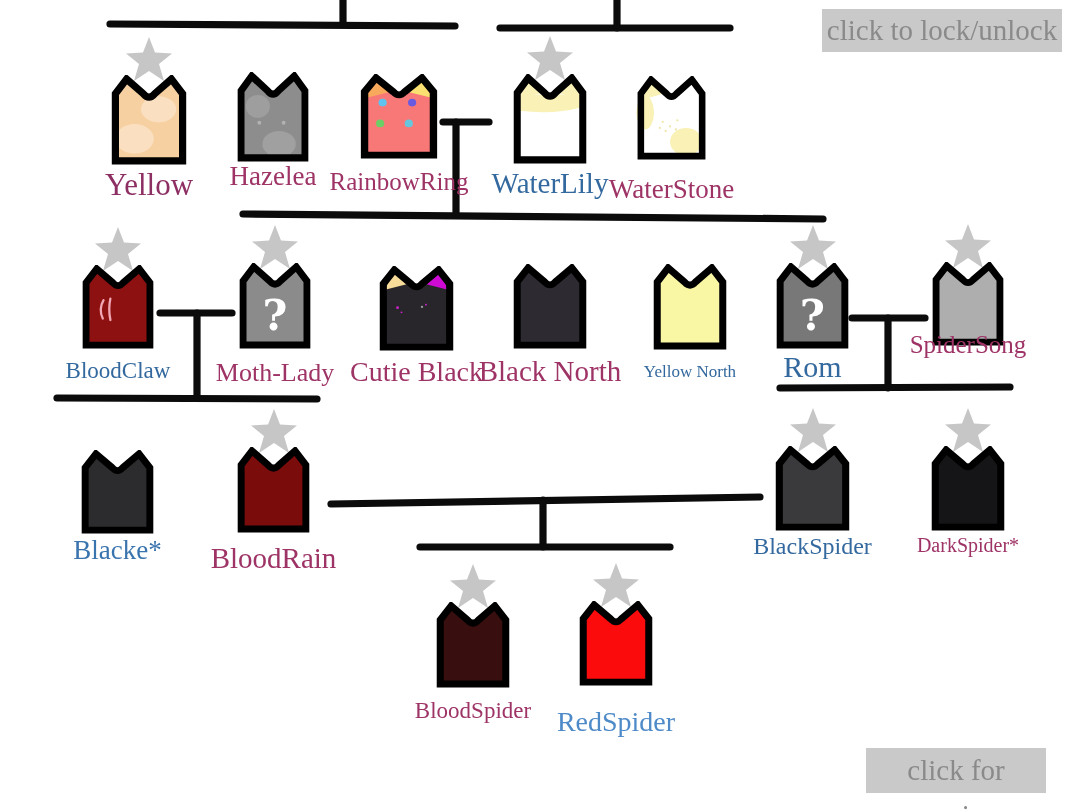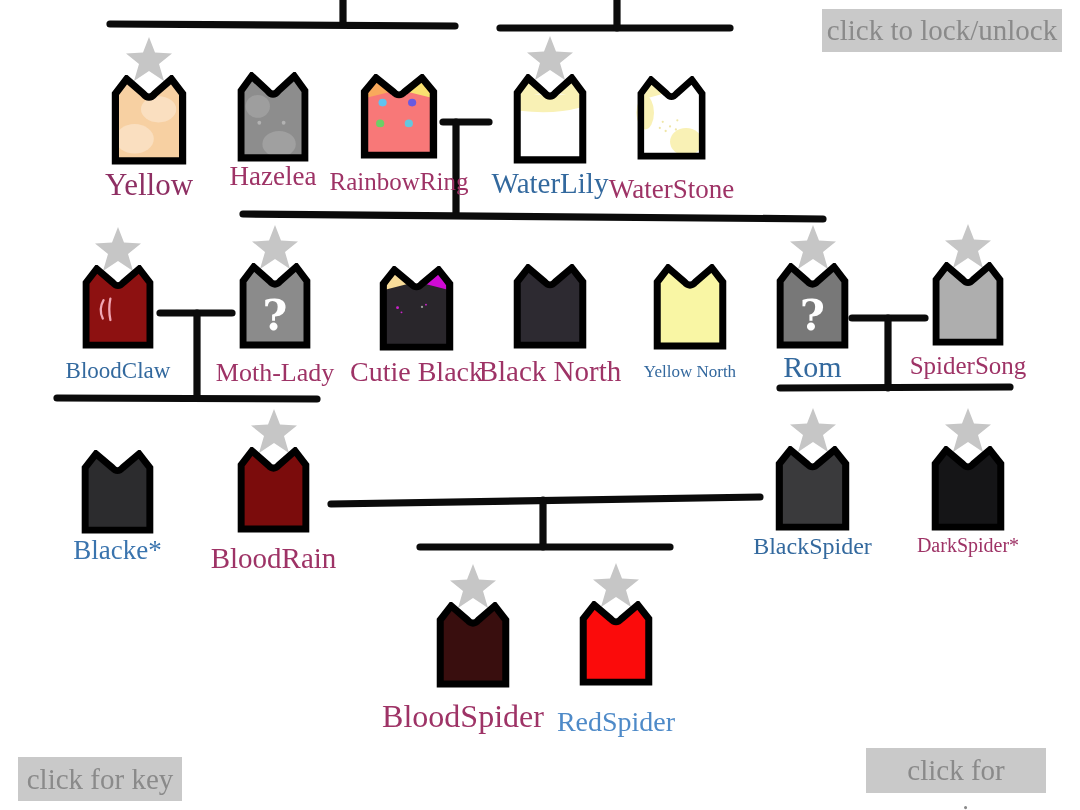--- a/index.html
+++ b/index.html
@@ -175,21 +175,21 @@
       <div class="cat-label" style="left: 812.5px; top: 350px; color: rgb(51, 105, 158); font-size: 30px;">Rom</div>
       <div class="cat" style="left: 930px; top: 262px; width: 76px; height: 84px;">
         <svg class="star" width="47" height="45" viewBox="0 0 47 45">
           <polygon points="23.5,0 29.5,15.5 46.5,16.5 33.5,27 38.5,44 23.5,34 8.5,44 13.5,27 0.5,16.5 17.5,15.5" fill="#c6c6c6"></polygon>
         </svg>
         <svg class="head" width="76" height="84" viewBox="0 0 100 110" preserveAspectRatio="none">
           <path d="M8,105 L8,23 L22,5 L43,23 Q50,31 57,23 L78,5 L92,23 L92,105 Z" fill="#aeaeae"></path>
           <path d="M8,105 L8,23 L22,5 L43,23 Q50,31 57,23 L78,5 L92,23 L92,105 Z" fill="none" stroke="#000000" stroke-width="9"></path>
         </svg>
       </div>
-      <div class="cat-label" style="left: 968px; top: 352px; color: rgb(158, 51, 102); font-size: 25px;">SpiderSong</div>
+      <div class="cat-label" style="left: 968px; top: 331px; color: rgb(158, 51, 102); font-size: 25px;">SpiderSong</div>
       <div class="cat" style="left: 79px; top: 450px; width: 77px; height: 84px;">
         <svg class="head" width="77" height="84" viewBox="0 0 100 110" preserveAspectRatio="none">
           <path d="M8,105 L8,23 L22,5 L43,23 Q50,31 57,23 L78,5 L92,23 L92,105 Z" fill="#2c2c2e"></path>
           <path d="M8,105 L8,23 L22,5 L43,23 Q50,31 57,23 L78,5 L92,23 L92,105 Z" fill="none" stroke="#000000" stroke-width="9"></path>
         </svg>
       </div>
       <div class="cat-label" style="left: 117.5px; top: 535px; color: rgb(58, 116, 174); font-size: 27px;">Blacke*</div>
       <div class="cat" style="left: 235px; top: 447px; width: 77px; height: 86px;">
         <svg class="star" width="47" height="45" viewBox="0 0 47 45">
           <polygon points="23.5,0 29.5,15.5 46.5,16.5 33.5,27 38.5,44 23.5,34 8.5,44 13.5,27 0.5,16.5 17.5,15.5" fill="#c6c6c6"></polygon>
@@ -222,28 +222,27 @@
       <div class="cat-label" style="left: 968px; top: 534px; color: rgb(158, 51, 102); font-size: 20px;">DarkSpider*</div>
       <div class="cat" style="left: 434px; top: 602px; width: 78px; height: 86px;">
         <svg class="star" width="47" height="45" viewBox="0 0 47 45">
           <polygon points="23.5,0 29.5,15.5 46.5,16.5 33.5,27 38.5,44 23.5,34 8.5,44 13.5,27 0.5,16.5 17.5,15.5" fill="#c6c6c6"></polygon>
         </svg>
         <svg class="head" width="78" height="86" viewBox="0 0 100 110" preserveAspectRatio="none">
           <path d="M8,105 L8,23 L22,5 L43,23 Q50,31 57,23 L78,5 L92,23 L92,105 Z" fill="#390e0e"></path>
           <path d="M8,105 L8,23 L22,5 L43,23 Q50,31 57,23 L78,5 L92,23 L92,105 Z" fill="none" stroke="#000000" stroke-width="9"></path>
         </svg>
       </div>
-      <div class="cat-label" style="left: 463px; top: 698px; color: rgb(158, 51, 102); font-size: 32px;">BloodSpider</div>
+      <div class="cat-label" style="left: 473px; top: 698px; color: rgb(158, 51, 102); font-size: 23px;">BloodSpider</div>
       <div class="cat" style="left: 577px; top: 601px; width: 78px; height: 85px;">
         <svg class="star" width="47" height="45" viewBox="0 0 47 45">
           <polygon points="23.5,0 29.5,15.5 46.5,16.5 33.5,27 38.5,44 23.5,34 8.5,44 13.5,27 0.5,16.5 17.5,15.5" fill="#c6c6c6"></polygon>
         </svg>
         <svg class="head" width="78" height="85" viewBox="0 0 100 110" preserveAspectRatio="none">
           <path d="M8,105 L8,23 L22,5 L43,23 Q50,31 57,23 L78,5 L92,23 L92,105 Z" fill="#fb0b0b"></path>
           <path d="M8,105 L8,23 L22,5 L43,23 Q50,31 57,23 L78,5 L92,23 L92,105 Z" fill="none" stroke="#000000" stroke-width="9"></path>
         </svg>
       </div>
       <div class="cat-label" style="left: 616px; top: 697px; color: rgb(78, 138, 200); font-size: 28px; margin-top: 9px;">RedSpider</div>
     </div>
   <div class="overlay-box" id="lock-box">click to lock/unlock</div>
-  <div class="overlay-box" id="key-box">click for key</div>
   <div class="overlay-box" id="version-box">click for version</div>
 </div>
 
 </body></html>

